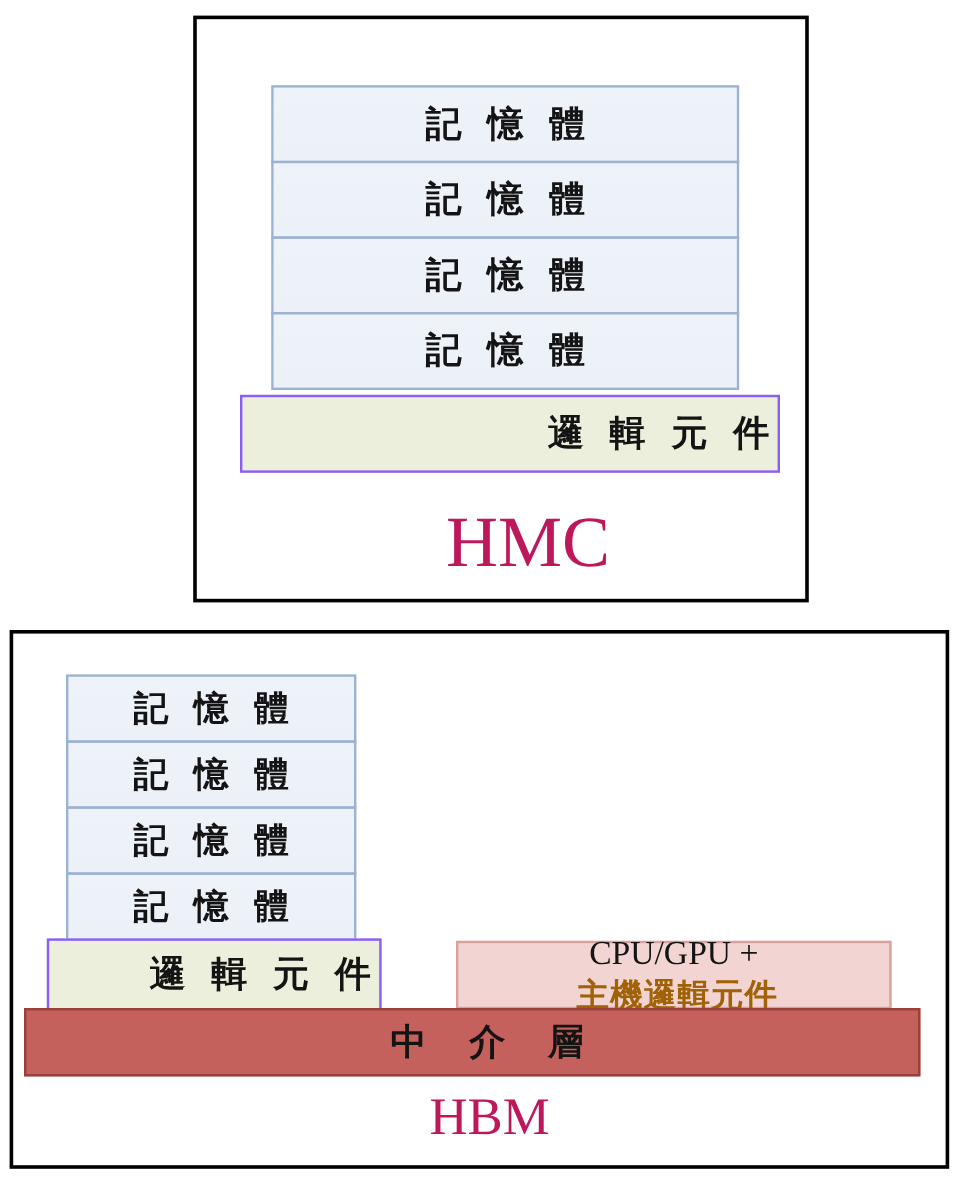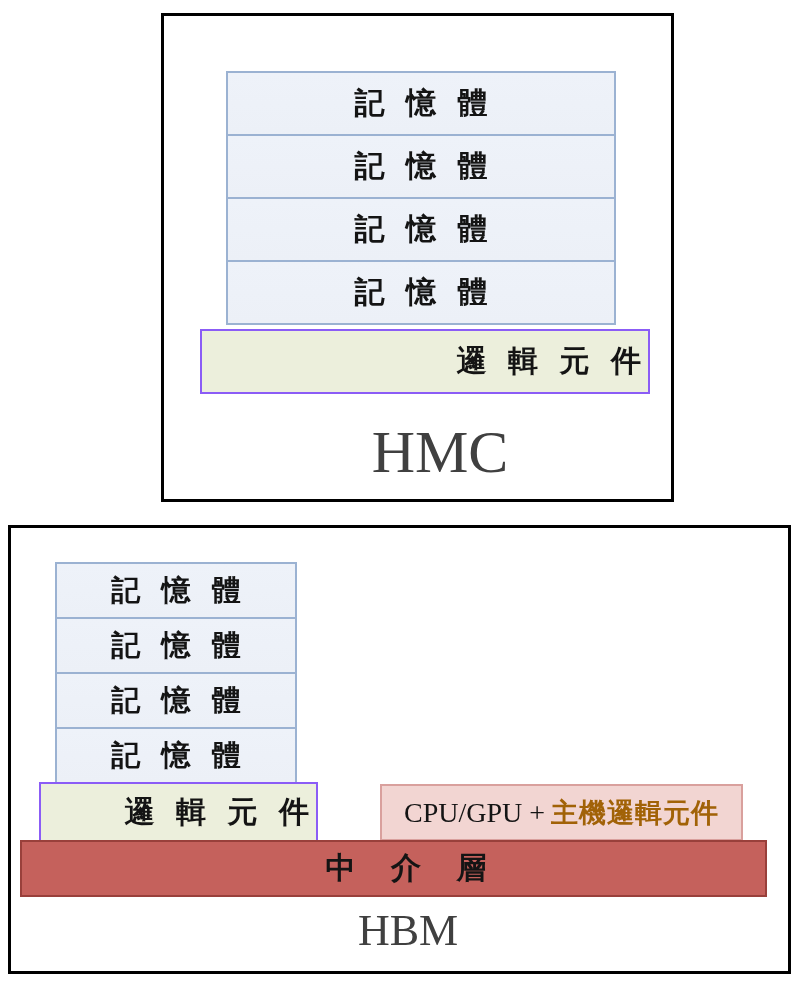--- a/index.html
+++ b/index.html
@@ -54,20 +54,21 @@
   }
   .host-box {
     position: absolute;
     box-sizing: border-box;
     border: 2px solid #d9a09d;
     background: #f2d5d2;
     display: flex;
     align-items: center;
     justify-content: center;
     white-space: nowrap;
+    flex-direction: column;
   }
   .host-box .latin {
     font-weight: 400;
     color: #141414;
     font-size: 28px;
     letter-spacing: 0px;
   }
   .host-box .cjk {
     font-weight: 700;
     color: #a16207;
@@ -80,21 +81,21 @@
     box-sizing: border-box;
     border: 2px solid #99403b;
     background: #c5615c;
     display: flex;
     align-items: center;
     justify-content: center;
     padding-left: 25px;
   }
   .big-label {
     position: absolute;
-    color: #404040;
+    color: #be185d;
     text-align: center;
     font-weight: 400;
     white-space: nowrap;
   }
   .fs30 { font-size: 30px; }
   .fs29 { font-size: 29px; }
 </style>
 </head>
 <body>
 

